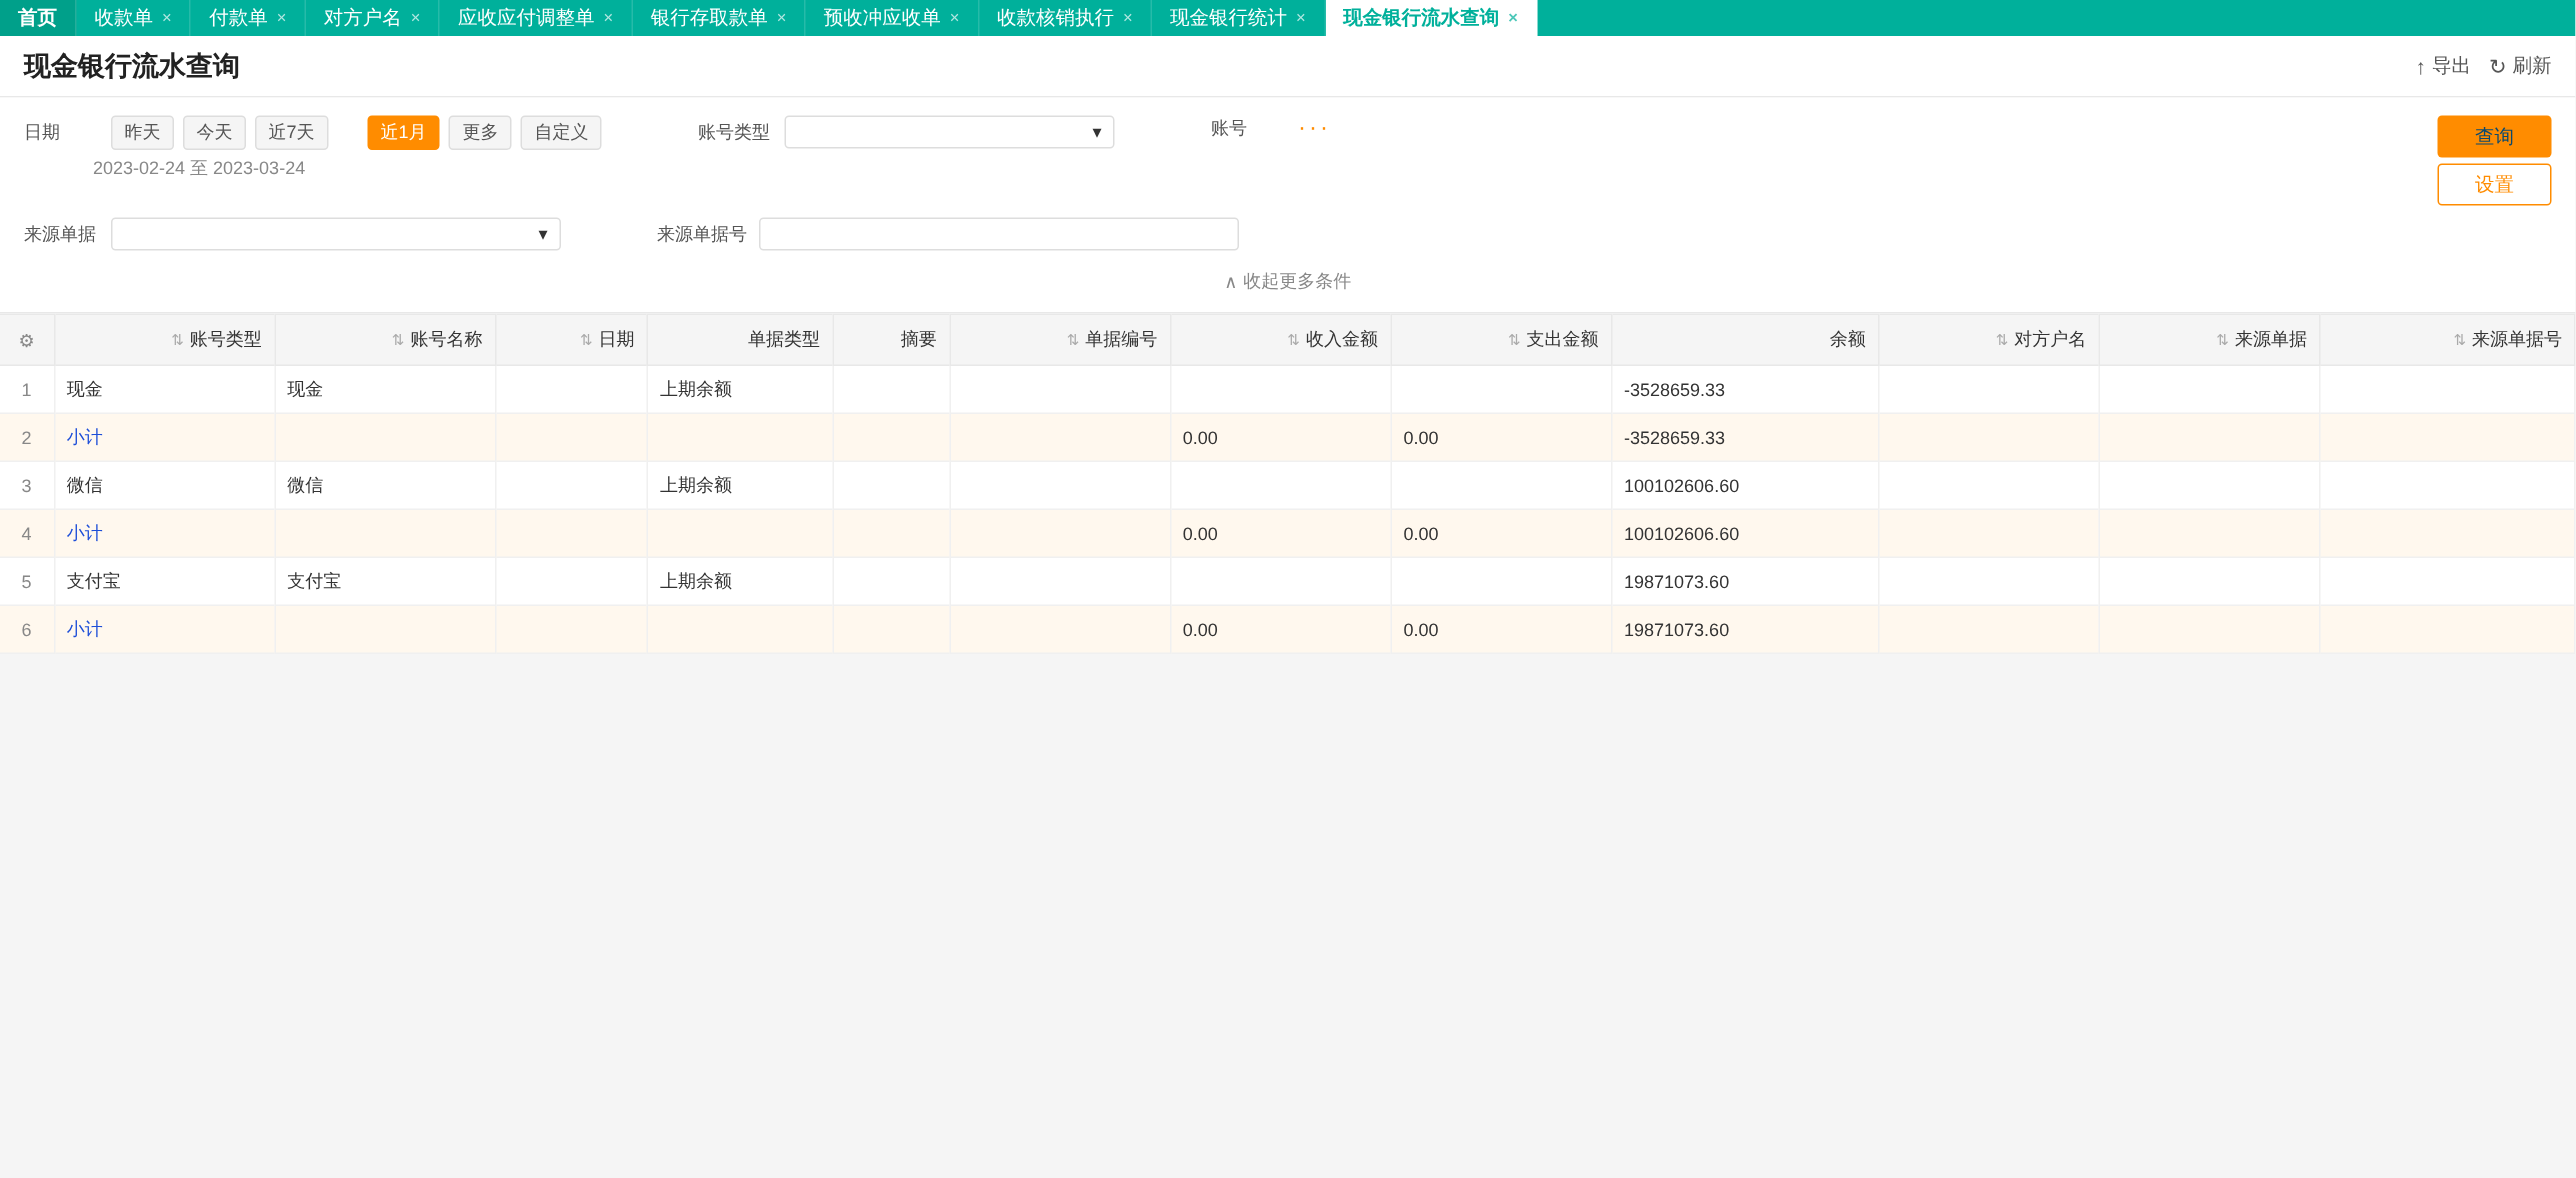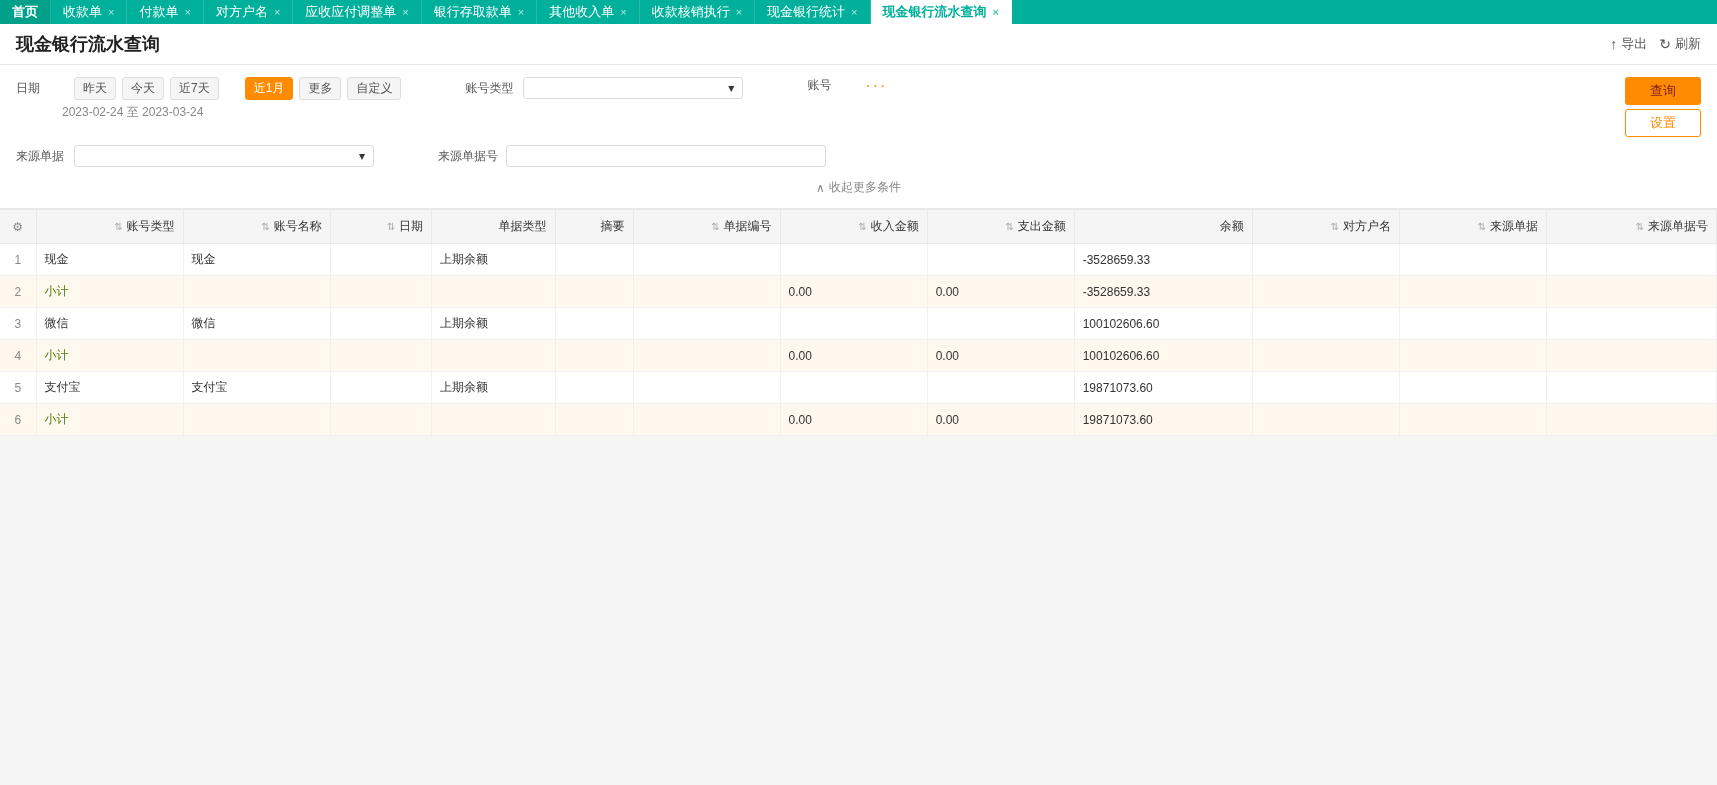--- a/index.html
+++ b/index.html
@@ -126,21 +126,21 @@
       min-width: 180px;
     }
     .filter-dots {
       color: #ff8c00;
       cursor: pointer;
       font-size: 16px;
       letter-spacing: 2px;
     }
     .query-btn {
       background: #ff8c00;
-      color: #7f1d1d;
+      color: #0c4a6e;
       border: none;
       border-radius: 3px;
       padding: 5px 25px;
       cursor: pointer;
       font-size: 13px;
     }
     .settings-btn {
       background: #fff;
       color: #ff8c00;
       border: 1px solid #ff8c00;
@@ -198,21 +198,21 @@
     tbody td {
       padding: 7px 8px;
       color: #333;
       border-right: 1px solid #f0f0f0;
       white-space: nowrap;
     }
     tbody td.num {
       margin-left: 33px;
     }
     tbody td.orange {
-      color: #4d7c0f;
+      color: #1d4ed8;
     }
     .settings-col {
       text-align: center;
       color: #888;
       cursor: pointer;
     }
     .filter-block {
       display: flex;
       align-items: center;
       gap: 8px;
@@ -239,21 +239,21 @@
   </div>
   <div class="nav-item">
     <span>应收应付调整单</span>
     <span class="close-x">×</span>
   </div>
   <div class="nav-item">
     <span>银行存取款单</span>
     <span class="close-x">×</span>
   </div>
   <div class="nav-item">
-    <span>其他收入单</span>
+    <span>预收冲应收单</span>
     <span class="close-x">×</span>
   </div>
   <div class="nav-item">
     <span>收款核销执行</span>
     <span class="close-x">×</span>
   </div>
   <div class="nav-item">
     <span>现金银行统计</span>
     <span class="close-x">×</span>
   </div>

